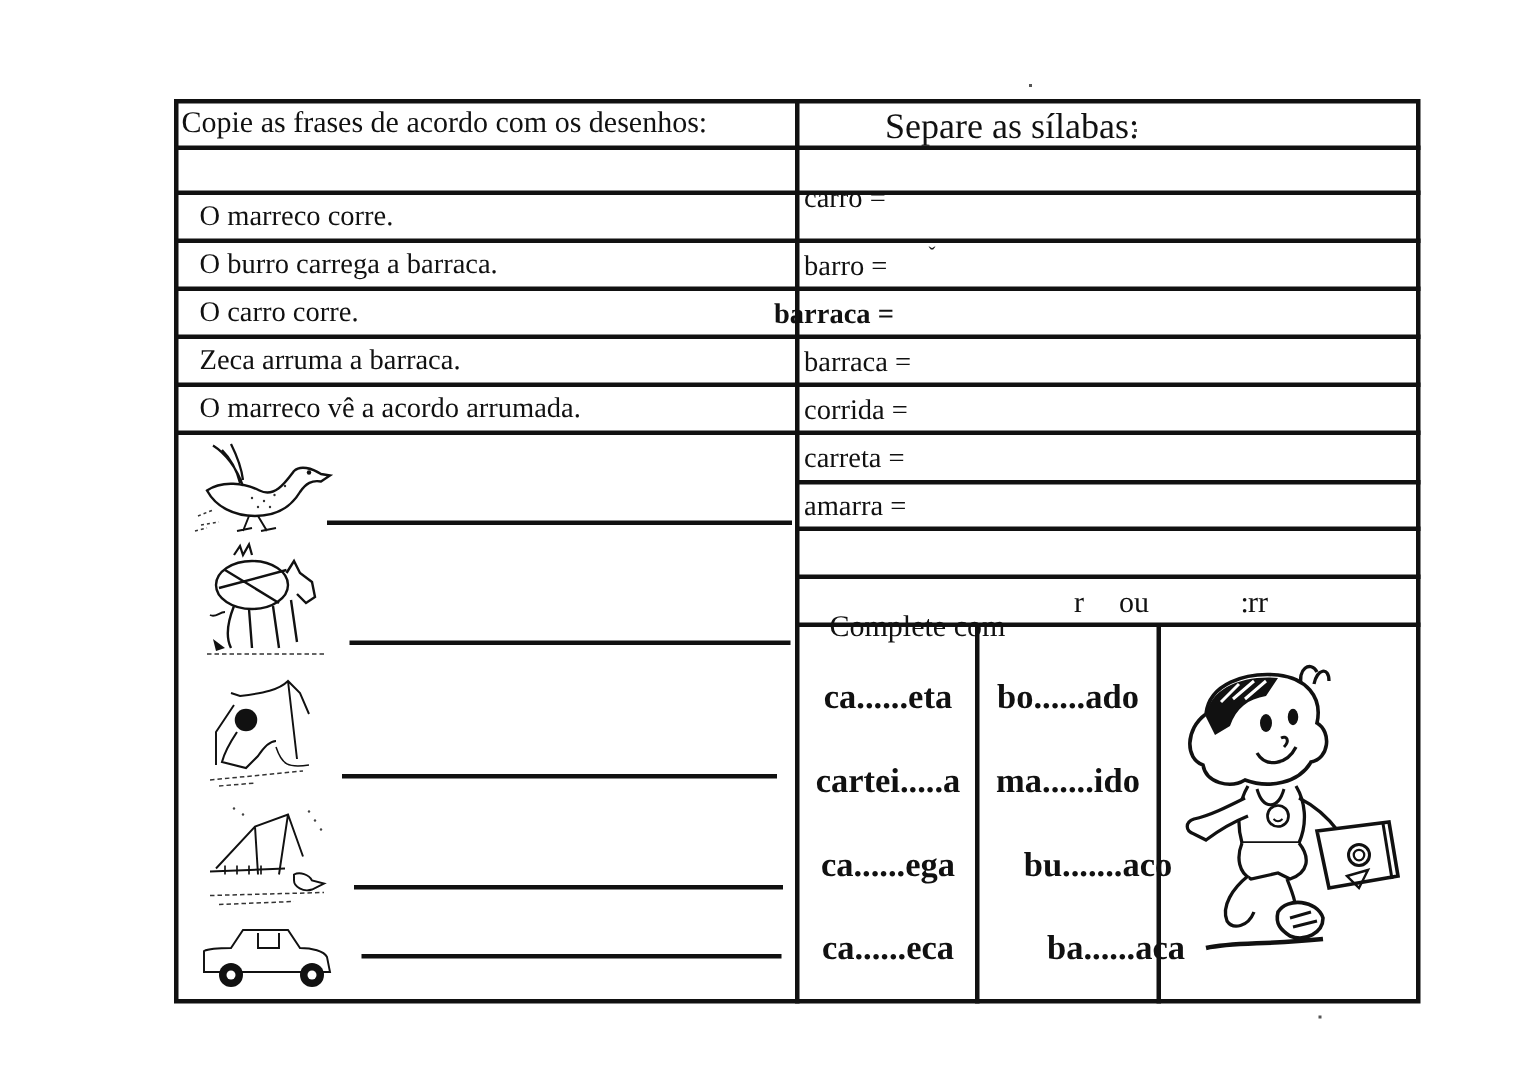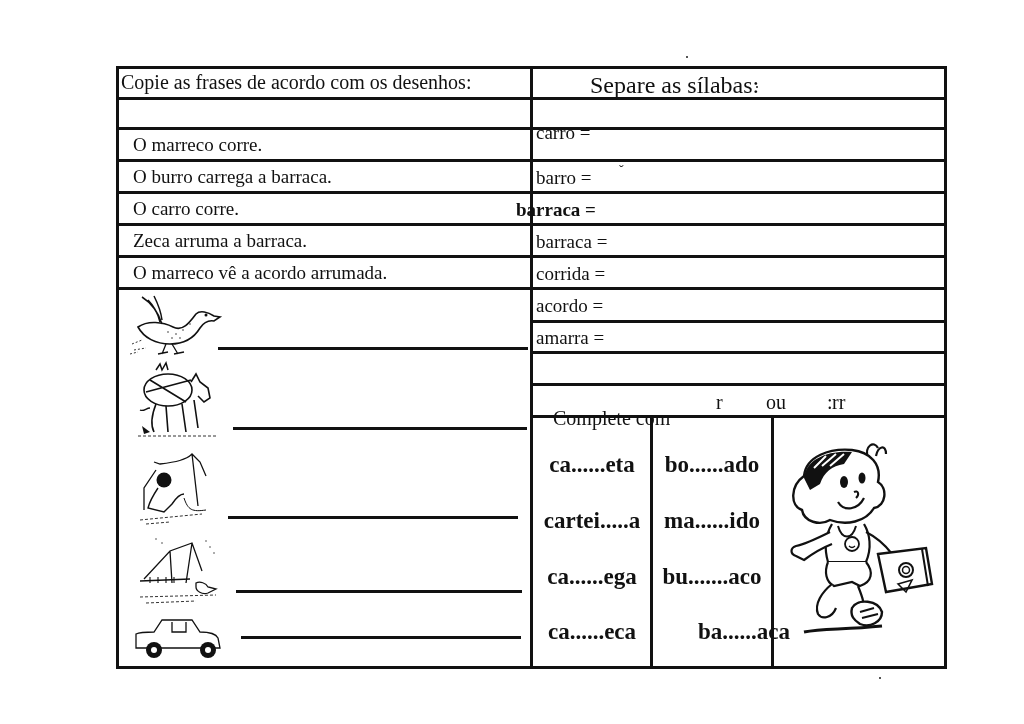--- a/index.html
+++ b/index.html
@@ -119,37 +119,37 @@
 <div class="ans-line" style="left:241px; width:280px; top:636px;"></div>
 
 <div class="txt" style="left:590px; top:73px; font-size:24px;">Separe as sílabas:</div>
 
 <div class="txt" style="left:536px; top:123px;">carro =</div>
 <div class="txt" style="left:536px; top:168px;">barro =</div>
 <div class="txt" style="left:619px; top:164px; font-size:14px;">ˇ</div>
 <div class="txt" style="left:516px; top:200px;font-weight:bold;">barraca =</div>
 <div class="txt" style="left:536px; top:232px;">barraca =</div>
 <div class="txt" style="left:536px; top:264px;">corrida =</div>
-<div class="txt" style="left:536px; top:296px;">acordo =</div>
+<div class="txt" style="left:536px; top:296px;">carreta =</div>
 <div class="txt" style="left:536px; top:328px;">amarra =</div>
 
 <div class="txt" style="left:553px; top:408px; font-size:20px;">Complete com</div>
 <div class="txt" style="left:716px; top:392px; font-size:20px;">r</div>
-<div class="txt" style="left:746px; top:392px; font-size:20px;margin-left:20px;">ou</div>
+<div class="txt" style="left:746px; top:392px; font-size:20px;">ou</div>
 <div class="txt" style="left:796px; top:392px; font-size:20px;margin-left:36px;">rr</div>
 <div class="txt" style="left:827px; top:392px; font-size:20px;">:</div>
 
 <div class="fill" style="left:532px; top:453px;">ca......eta</div>
 <div class="fill" style="left:532px; top:509px;">cartei.....a</div>
 <div class="fill" style="left:532px; top:565px;">ca......ega</div>
 <div class="fill" style="left:532px; top:620px;">ca......eca</div>
 
 <div class="fill" style="left:652px; top:453px;">bo......ado</div>
 <div class="fill" style="left:652px; top:509px;">ma......ido</div>
-<div class="fill" style="left:652px; top:565px;">bu.......aco</div>
+<div class="fill" style="left:672px; top:565px;">bu.......aco</div>
 <div class="fill" style="left:684px; top:620px;">ba......aca</div>
 
 <svg style="left:782px; top:436px;" width="160" height="200" viewBox="0 0 160 200">
 
   <path d="M86 22 C82 10 92 4 96 12 M94 20 C96 10 104 8 104 18" stroke="#111" stroke-width="2.2" fill="none"></path>
 
   <path d="M22 40 C24 20 48 12 70 14 C88 16 100 28 96 46 C106 52 104 70 92 72 C84 86 64 90 48 84 C38 90 22 86 20 74 C8 70 8 50 22 40 Z" stroke="#111" stroke-width="2.4" fill="#fff"></path>
 
   <path d="M22 42 C24 22 48 14 70 16 L62 28 C50 30 42 36 38 48 L28 54 Z" fill="#111"></path>
   <path d="M32 32 L44 20 M40 30 L54 18 M48 30 L62 18" stroke="#fff" stroke-width="2"></path>

